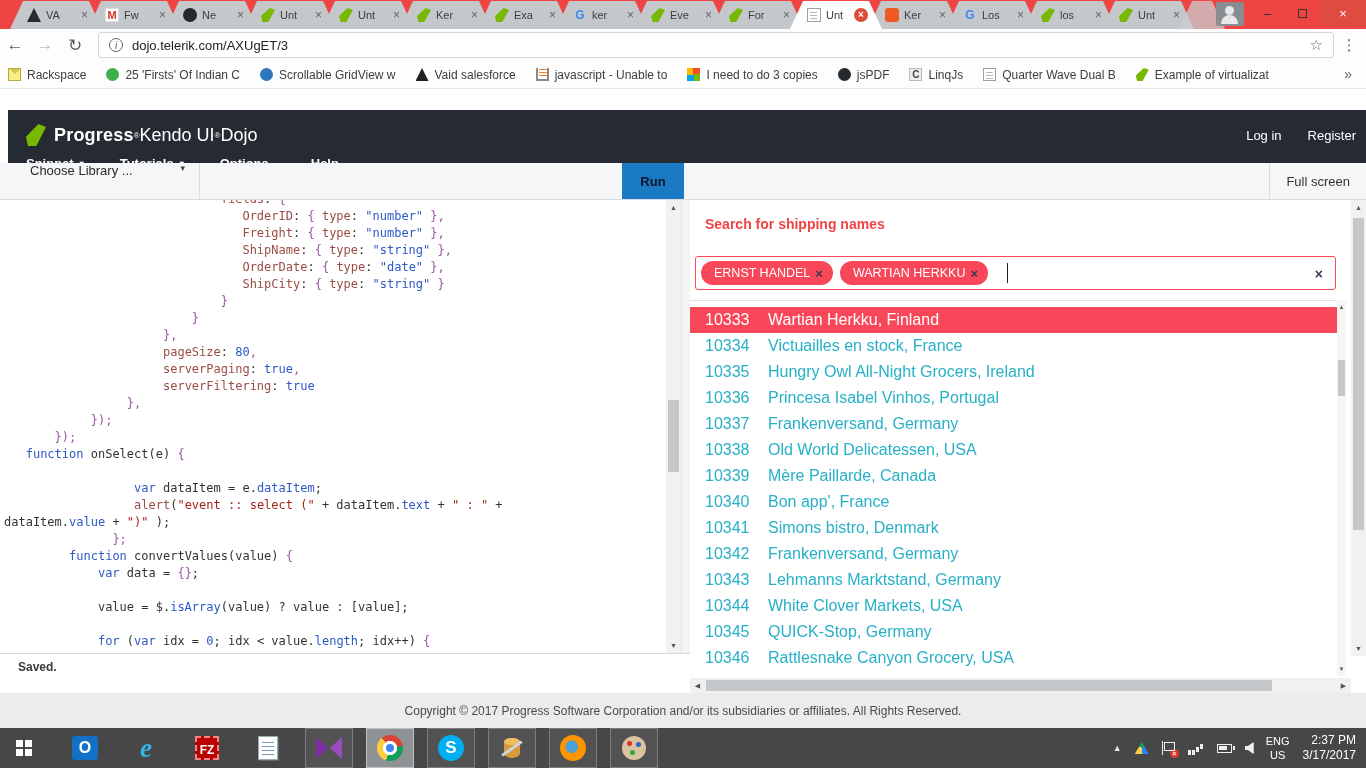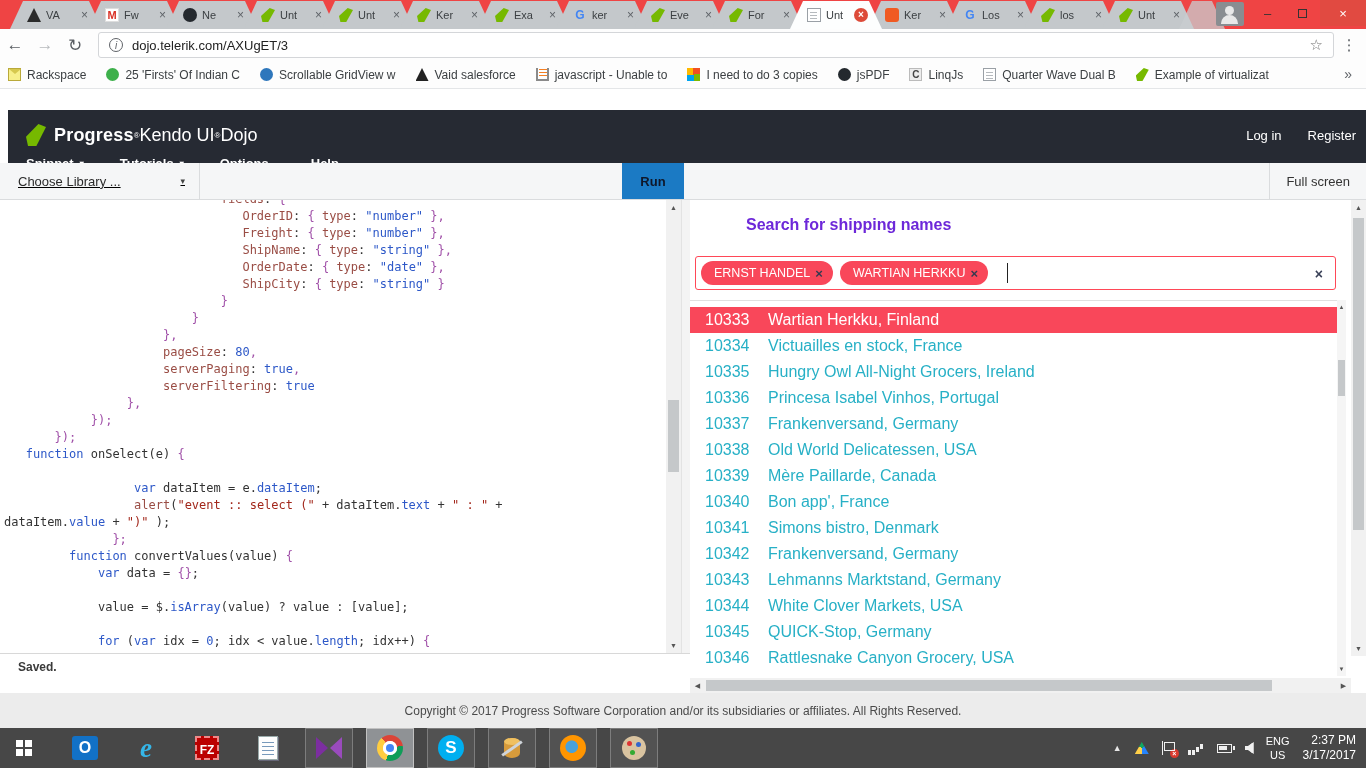--- a/index.html
+++ b/index.html
@@ -89,21 +89,21 @@
   #auth{position:absolute;right:18px;top:18px;display:flex;gap:26px;}
   .auth-link{color:#fff;font-size:13px;}
   #site-nav{position:absolute;left:18px;top:46px;display:flex;gap:36px;}
   .nav-item{color:#fff;font-size:13px;font-weight:bold;display:flex;align-items:center;gap:6px;}
   .nav-caret{font-size:8px;}
 
   
   #dojo-toolbar{position:absolute;left:0;top:163px;width:1366px;height:37px;background:#f5f6f7;
           border-bottom:1px solid #dadcde;}
   #library-select{position:absolute;left:0;top:0;width:200px;height:36px;border-right:1px solid #dadcde;
-          display:flex;align-items:center;padding:0 14px 0 18px;text-decoration:underline;}
+          display:flex;padding:0 14px 0 30px;}
   #library-label{font-size:13px;color:#2b2b2b;flex:1;}
   #library-caret{font-size:9px;color:#444;}
   #run-button{position:absolute;left:622px;top:0;width:62px;height:36px;background:#1b7ac4;
           color:#0f172a;font-size:13px;font-weight:bold;display:flex;align-items:center;justify-content:center;}
   #fullscreen-button{position:absolute;right:0;top:0;height:36px;border-left:1px solid #dadcde;
           display:flex;align-items:center;padding:0 16px;font-size:13px;color:#333;}
 
   
   #editor{position:absolute;left:0;top:200px;width:666px;height:453px;background:#fff;overflow:hidden;}
   #code{position:relative;top:-9px;padding-left:4px;font-family:"DejaVu Sans Mono",monospace;
@@ -117,21 +117,21 @@
 
   
   .sb-track{position:absolute;background:#f1f1f1;}
   .sb-arrow{position:absolute;width:15px;height:15px;color:#555;font-size:7px;text-align:center;line-height:15px;}
   .sb-thumb{position:absolute;background:#c5c8ca;}
   #editor-vscroll{left:666px;top:200px;width:15px;height:453px;}
   #split-gap{position:absolute;left:681px;top:200px;width:9px;height:453px;background:#f4f4f4;border-left:1px solid #e3e3e3;}
 
   
   #preview{position:absolute;left:690px;top:200px;width:661px;height:478px;background:#fff;}
-  #ms-label{position:absolute;left:15px;top:16px;font-size:16px;font-weight:bold;color:#6d28d9;margin-left:41px;}
+  #ms-label{position:absolute;left:15px;top:16px;font-size:14px;font-weight:bold;color:#ef4444;}
   #ms-input{position:absolute;left:5px;top:56px;width:641px;height:34px;border:1px solid #ff4857;
         border-radius:3px;background:#fff;display:flex;align-items:center;padding:0 34px 0 5px;}
   .ms-tag{height:24px;border-radius:13px;background:#f9475a;color:#fff;display:flex;align-items:center;
         padding:0 10px 0 13px;margin-right:7px;font-size:12.5px;white-space:nowrap;}
   .tag-close{color:#353a50;font-weight:bold;font-size:13px;margin-left:5px;}
   #ms-caret{width:1px;height:20px;background:#222;margin-left:12px;}
   #ms-clear{position:absolute;right:12px;top:9px;color:#3a4158;font-size:14px;font-weight:bold;}
   #ms-popup{position:absolute;left:0;top:100px;width:656px;height:376px;background:#fff;
         border-top:1px solid #e0e0e0;padding-top:6px;}
   .ms-row{height:26px;display:flex;align-items:center;font-size:16px;color:#27b0c6;width:647px;}

